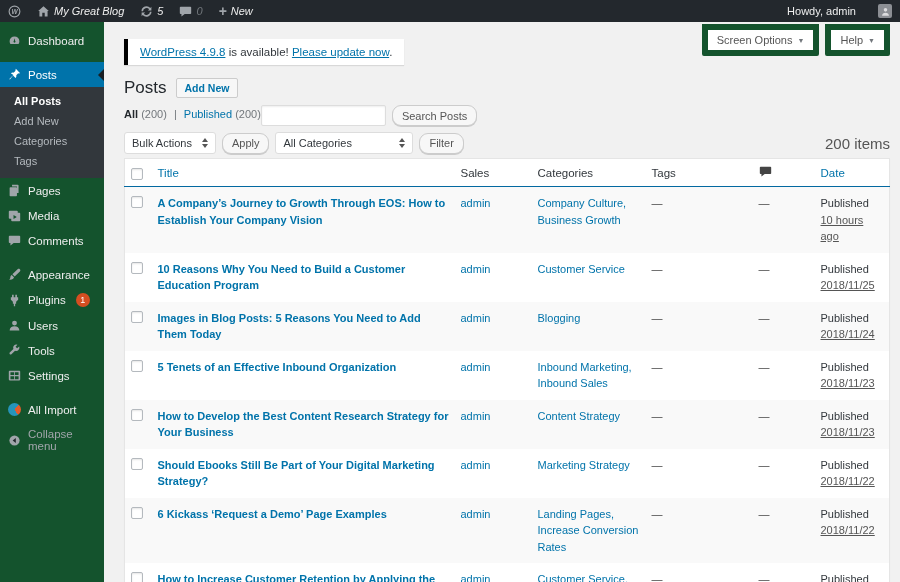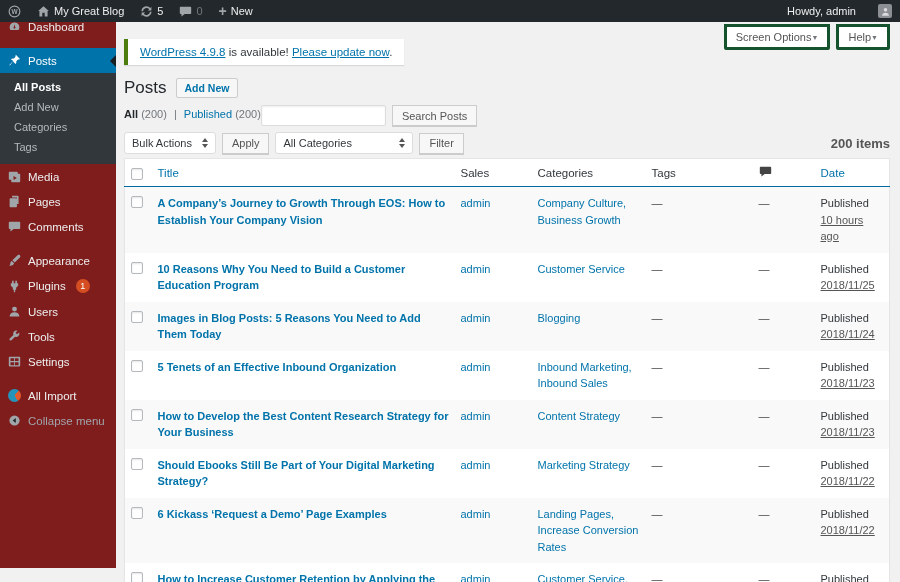--- a/index.html
+++ b/index.html
@@ -3,33 +3,33 @@
 <meta charset="utf-8">
 <style>
   * { margin:0; padding:0; box-sizing:border-box; }
   html,body { width:900px; height:582px; overflow:hidden; background:#f1f1f1;
               font-family:"Liberation Sans", sans-serif; font-size:11px; color:#444; }
 
   
   .admin-bar { position:fixed; top:0; left:0; width:900px; height:22px; background:#23282d;
                display:flex; align-items:center; justify-content:space-between; z-index:50;
                color:#eee; font-size:11px; }
-  .ab-left { display:flex; align-items:flex-end; height:100%; }
+  .ab-left { display:flex; align-items:flex-end; height:100%;font-style:italic; }
   .ab-item { display:flex; align-items:center; gap:4px; padding:0 8px; height:100%; cursor:pointer; }
   .ab-icon { width:13px; height:13px; color:#a0a5aa; display:inline-flex; }
   .ab-icon svg { width:100%; height:100%; }
   .ab-count-muted { color:#72777c; }
   .ab-plus { color:#a0a5aa; font-size:14px; font-weight:bold; line-height:1; }
   .ab-right { display:flex; align-items:center; gap:22px; padding-right:8px; cursor:pointer; }
   .avatar { width:14px; height:14px; border-radius:2px; background:#8c8f94; display:inline-flex;
             align-items:center; justify-content:center; color:#dcdcde; }
   .avatar svg { width:11px; height:11px; }
 
   
-  .sidebar { position:fixed; top:8px; left:0; width:116px; height:560px; background:#7f1d1d;
+  .sidebar { position:fixed; top:22px; left:0; width:104px; height:560px; background:#14532d;
              padding-top:6px; z-index:40; }
   .menu-item { display:flex; align-items:center; gap:7px; padding:6px 8px; color:#eee;
                font-size:11.5px; cursor:pointer; position:relative; }
   .menu-item .mi-icon { width:13px; height:13px; color:#a0a5aa; display:inline-flex; flex:none; }
   .menu-item .mi-icon svg { width:100%; height:100%; }
   .menu-item.active { background:#0073aa; color:#fff; }
   .menu-item.active .mi-icon { color:#fff; }
   .menu-item.active::after { content:""; position:absolute; right:0; top:50%; margin-top:-6px;
                border:6px solid transparent; border-right-color:#191e23; }
   .menu-item.dim { color:#a0a5aa; }
@@ -39,55 +39,55 @@
   .submenu-item.current { color:#fff; font-weight:bold; }
   .badge { display:inline-flex; align-items:center; justify-content:center; min-width:14px; height:14px;
            border-radius:50%; background:#d54e21; color:#fff; font-size:9px; margin-left:3px; }
   .import-icon { width:13px; height:13px; border-radius:50%; flex:none;
                  background:conic-gradient(from 40deg, #e35b2c 0 30%, #2694ba 30% 100%); }
 
   
   .content { position:absolute; top:22px; left:112px; width:788px; height:560px;
              padding:0 10px 0 12px; }
   .screen-meta { position:absolute; top:2px; right:10px; display:flex; gap:6px; }
-  .meta-btn { background:#fff; border:3px solid #14532d; border-radius:0 0 2px 2px; color:#555;
-              font-size:11px; padding:4px 9px; display:flex; align-items:center; cursor:pointer; }
+  .meta-btn { background:#fff; border:6px solid #14532d; border-radius:0 0 2px 2px; color:#555;
+              font-size:11px; padding:4px 9px; display:flex; align-items:center; gap:5px; cursor:pointer; }
   .meta-arrow { font-size:7px; color:#72777c; }
 
-  .notice { display:inline-block; margin-top:17px; background:#fff; border-left:4px solid #4d7c0f;
+  .notice { display:inline-block; margin-top:17px; background:#fff; border-left:4px solid #000000;
             box-shadow:0 1px 1px 0 rgba(0,0,0,.1); padding:7px 12px; font-size:11.5px; color:#32373c; }
   .link { color:#0073aa; text-decoration:underline; cursor:pointer; }
 
   .title-row { margin-top:13px; display:flex; align-items:center; gap:9px; }
   h1.page-title { font-size:17px; font-weight:400; color:#23282d; }
   .add-new-btn { background:#f7f7f7; border:1px solid #ccc; border-radius:2px; color:#0073aa;
                  font-size:10.5px; font-weight:bold; padding:3px 8px; cursor:pointer; }
 
   .sub-row { margin-top:7px; display:flex; justify-content:flex-start; align-items:flex-start; }
   .subsubsub { font-size:11px; padding-top:3px; }
   .subsubsub .current-f { font-weight:bold; color:#23282d; }
   .subsubsub .count { color:#72777c; }
   .subsubsub .sep { color:#72777c; margin:0 4px; }
   .subsubsub .flink { color:#0073aa; cursor:pointer; }
   .search-box { display:flex; gap:6px; align-items:center; }
   .search-input { width:125px; height:21px; border:1px solid #ddd; border-radius:2px; background:#fff;
                   padding:0 5px; font-size:11px; box-shadow:inset 0 1px 2px rgba(0,0,0,.07); }
-  .btn { background:#f7f7f7; border:1px solid #ccc; border-radius:0; color:#555; font-size:11px;
+  .btn { background:#f7f7f7; border:1px solid #ccc; border-radius:9px; color:#555; font-size:11px;
          padding:3px 9px; height:21px; cursor:pointer; box-shadow:0 1px 0 #ccc; }
 
   .tablenav { margin-top:6px; margin-bottom:4px; display:flex; align-items:center; gap:6px; }
   .select { display:inline-flex; align-items:center; justify-content:space-between; gap:10px;
             background:#fff; border:1px solid #ddd; border-radius:3px; height:22px; padding:0 7px;
             font-size:11px; color:#32373c; cursor:pointer; }
   .sel-arrows { display:inline-flex; flex-direction:column; gap:2px; }
   .sel-arrows .up { width:0; height:0; border-left:3px solid transparent; border-right:3px solid transparent;
                     border-bottom:4px solid #555; }
   .sel-arrows .down { width:0; height:0; border-left:3px solid transparent; border-right:3px solid transparent;
                       border-top:4px solid #555; }
-  .items-count { margin-left:auto; color:#555; font-size:13px;font-weight:bold; }
+  .items-count { margin-left:auto; color:#555; font-size:15px; }
 
   
   table.posts { width:100%; border-collapse:collapse; table-layout:fixed; background:#fff;
                 border:1px solid #e5e5e5; box-shadow:0 1px 1px rgba(0,0,0,.04); }
   thead th { text-align:left; font-weight:400; font-size:11.5px; color:#32373c;
              padding:6px 6px; border-bottom:1px solid #0369a1; }
   thead th.sortable { color:#0073aa; cursor:pointer; }
   tbody tr:nth-child(odd) { background:#f9f9f9; }
   tbody td { vertical-align:top; padding:8px 6px; font-size:11px; line-height:1.5; }
   .cb-cell { padding-top:9px !important; }
@@ -174,32 +174,32 @@
   </div>
   <div class="submenu">
     <span class="submenu-item current">All Posts</span>
     <span class="submenu-item">Add New</span>
     <span class="submenu-item">Categories</span>
     <span class="submenu-item">Tags</span>
   </div>
   <div class="menu-item">
     <span class="mi-icon">
       <svg viewBox="0 0 16 16">
+          <path fill="currentColor" d="M5 1h7a1 1 0 0 1 1 1v9h-2V3H5zM3 4h7a1 1 0 0 1 1 1v9a1 1 0 0 1-1 1H3a1 1 0 0 1-1-1V5a1 1 0 0 1 1-1z"></path>
+        </svg>
+    </span>
+    <span>Pages</span>
+  </div>
+  <div class="menu-item">
+    <span class="mi-icon">
+      <svg viewBox="0 0 16 16">
           <path fill="currentColor" d="M2 2h9a1 1 0 0 1 1 1v1.5h2a1 1 0 0 1 1 1V14a1 1 0 0 1-1 1H5a1 1 0 0 1-1-1v-2H2a1 1 0 0 1-1-1V3a1 1 0 0 1 1-1zm4.8 5.4v5l4-2.5z"></path>
         </svg>
     </span>
     <span>Media</span>
-  </div>
-  <div class="menu-item">
-    <span class="mi-icon">
-      <svg viewBox="0 0 16 16">
-          <path fill="currentColor" d="M5 1h7a1 1 0 0 1 1 1v9h-2V3H5zM3 4h7a1 1 0 0 1 1 1v9a1 1 0 0 1-1 1H3a1 1 0 0 1-1-1V5a1 1 0 0 1 1-1z"></path>
-        </svg>
-    </span>
-    <span>Pages</span>
   </div>
   <div class="menu-item">
     <span class="mi-icon">
       <svg viewBox="0 0 16 16">
           <path fill="currentColor" d="M2 2h12a1 1 0 0 1 1 1v7a1 1 0 0 1-1 1H7l-4 3v-3H2a1 1 0 0 1-1-1V3a1 1 0 0 1 1-1z"></path>
         </svg>
     </span>
     <span>Comments</span>
   </div>
   <div class="menu-gap"></div>

